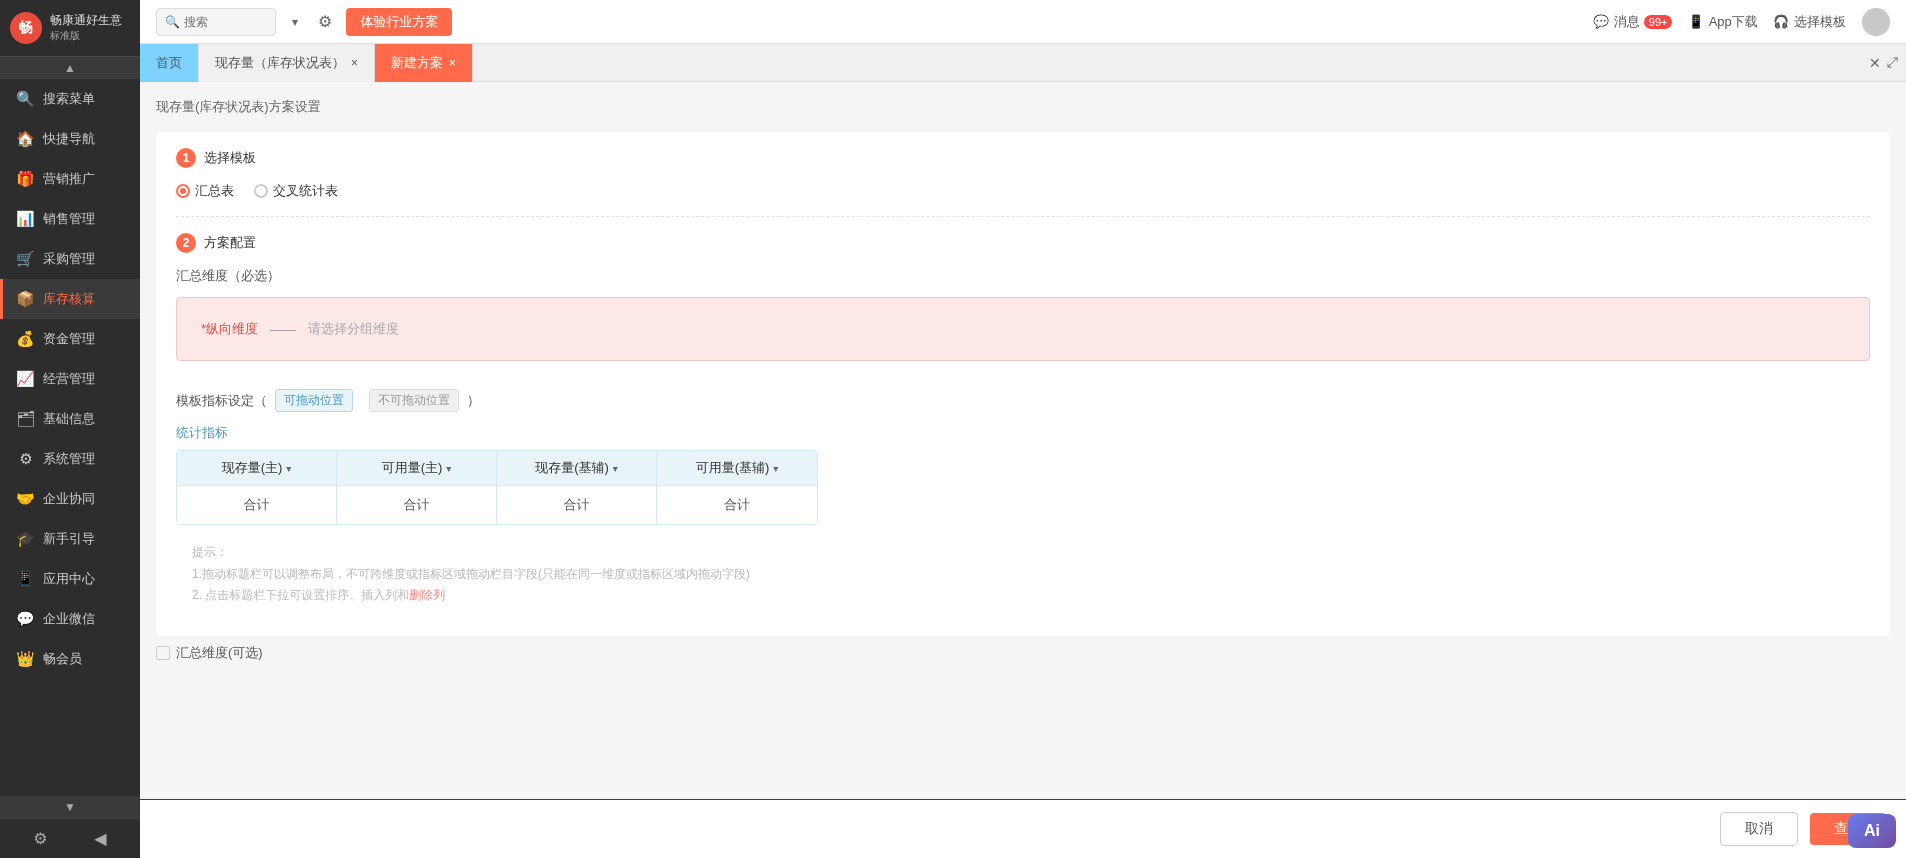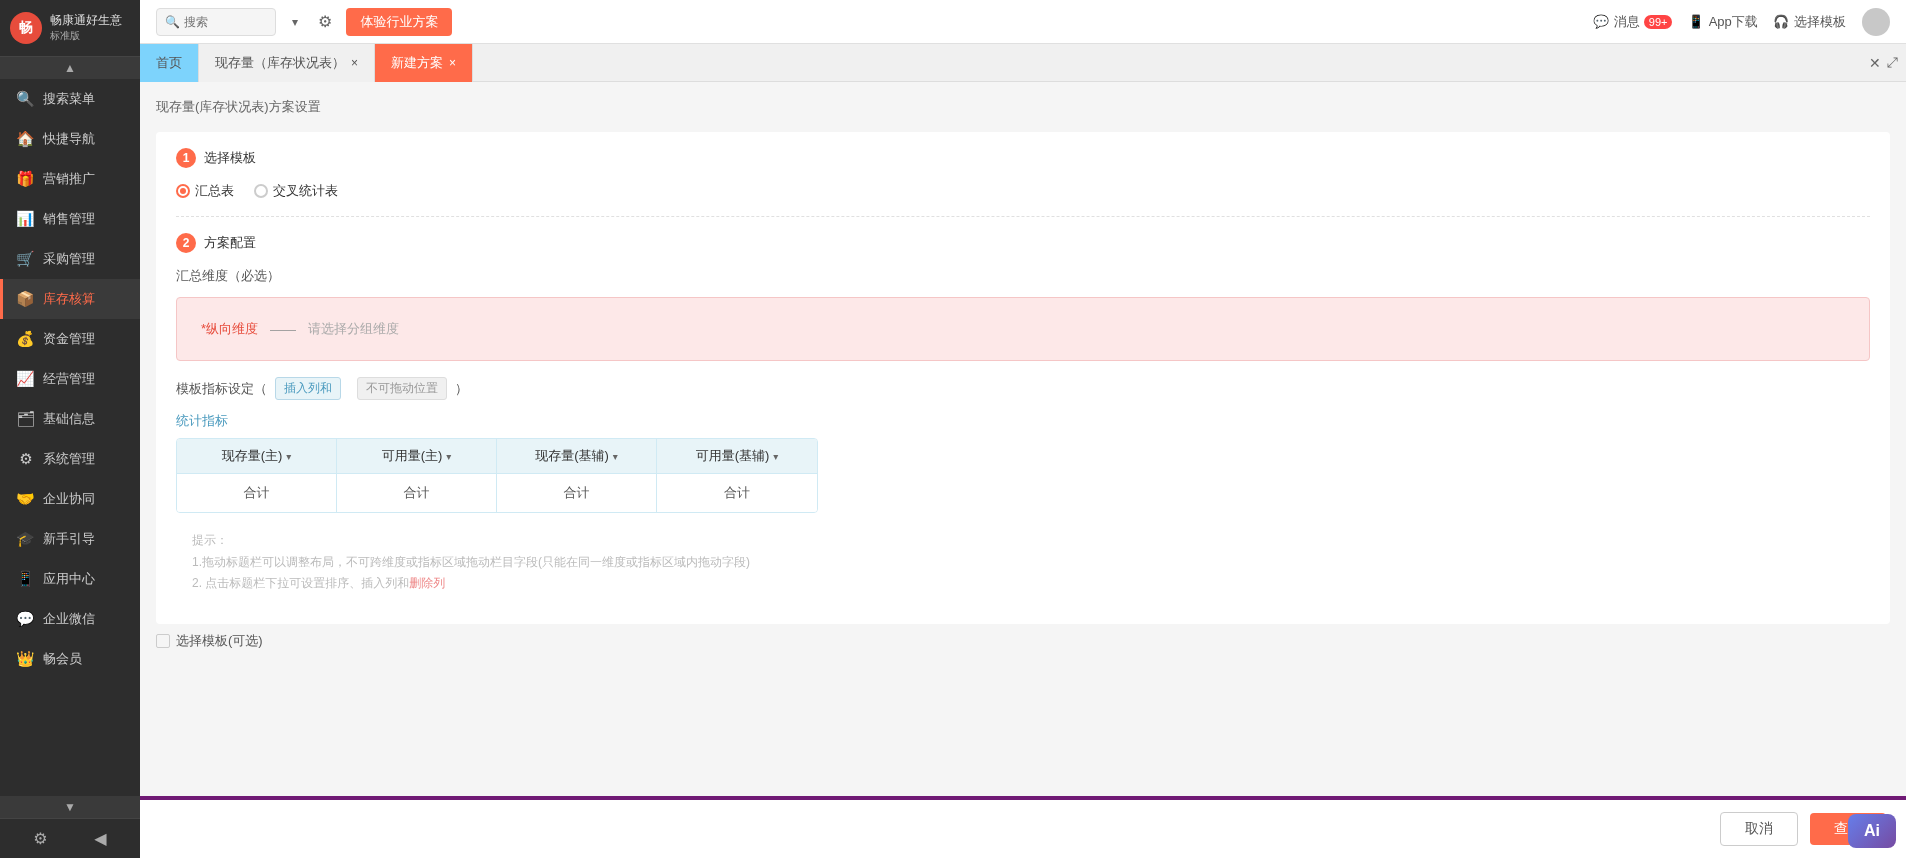--- a/index.html
+++ b/index.html
@@ -228,21 +228,21 @@
     
     .section2-label { font-size: 13px; color: #555; margin-bottom: 12px; }
     .dimension-box {
       background: #fde8e8;
       border: 1px solid #f5c6c6;
       border-radius: 4px;
       padding: 18px 24px;
       display: flex;
       align-items: center;
       gap: 12px;
-      margin-bottom: 16px;
+      margin-bottom: 28px;
       min-height: 64px;
     }
     .dimension-label { color: #e74c3c; font-size: 13px; }
     .dimension-dash { color: #999; font-size: 13px; }
     .dimension-placeholder { color: #aaa; font-size: 13px; }
 
     
     .indicator-settings { margin-bottom: 12px; }
     .indicator-settings-label { font-size: 13px; color: #555; display: flex; align-items: center; gap: 8px; margin-bottom: 10px; }
     .indicator-tag {
@@ -296,21 +296,21 @@
     .tip-highlight { color: #e88; }
 
     
     .save-row { display: flex; align-items: center; gap: 6px; margin-top: 8px; }
     .save-checkbox { width: 14px; height: 14px; border: 1px solid #ccc; border-radius: 2px; cursor: pointer; }
     .save-label { font-size: 13px; color: #555; }
 
     
     .footer-bar {
       background: #fff;
-      border-top: 4px solid #701a75;
+      border-top: 1px solid #701a75;
       display: flex;
       align-items: center;
       justify-content: flex-end;
       padding: 12px 20px;
       gap: 12px;
       flex-shrink: 0;
     }
     .cancel-btn {
       background: #fff;
       border: 1px solid #ccc;
@@ -504,21 +504,21 @@
       <div class="dimension-box">
         <span class="dimension-label">*纵向维度</span>
         <span class="dimension-dash">——</span>
         <span class="dimension-placeholder">请选择分组维度</span>
       </div>
 
       
       <div class="indicator-settings">
         <div class="indicator-settings-label">
           <span>模板指标设定（</span>
-          <span class="indicator-tag draggable">插入列和</span>
+          <span class="indicator-tag draggable">可拖动位置</span>
           <span></span>
           <span class="indicator-tag not-draggable">不可拖动位置</span>
           <span>）</span>
         </div>
       </div>
 
       
       <div class="stats-section-label">统计指标</div>
       <div class="stats-table">
         <div class="stats-table-header">
@@ -560,21 +560,21 @@
           <span>1.拖动标题栏可以调整布局，不可跨维度或指标区域拖动栏目字段(只能在同一维度或指标区域内拖动字段)</span>
         </div>
         <div class="tip-item">
           <span>2. 点击标题栏下拉可设置排序、插入列和<span class="tip-highlight">删除列</span></span>
         </div>
       </div>
     </div>
 
     <div class="save-row">
       <div class="save-checkbox"></div>
-      <span class="save-label">选择模板(可选)</span>
+      <span class="save-label">汇总维度(可选)</span>
     </div>
   </div>
 
   <div class="footer-bar">
     <button class="cancel-btn">取消</button>
     <button class="query-btn">查询</button>
   </div>
 </div>
 
 <div class="ai-fab">Ai</div>

